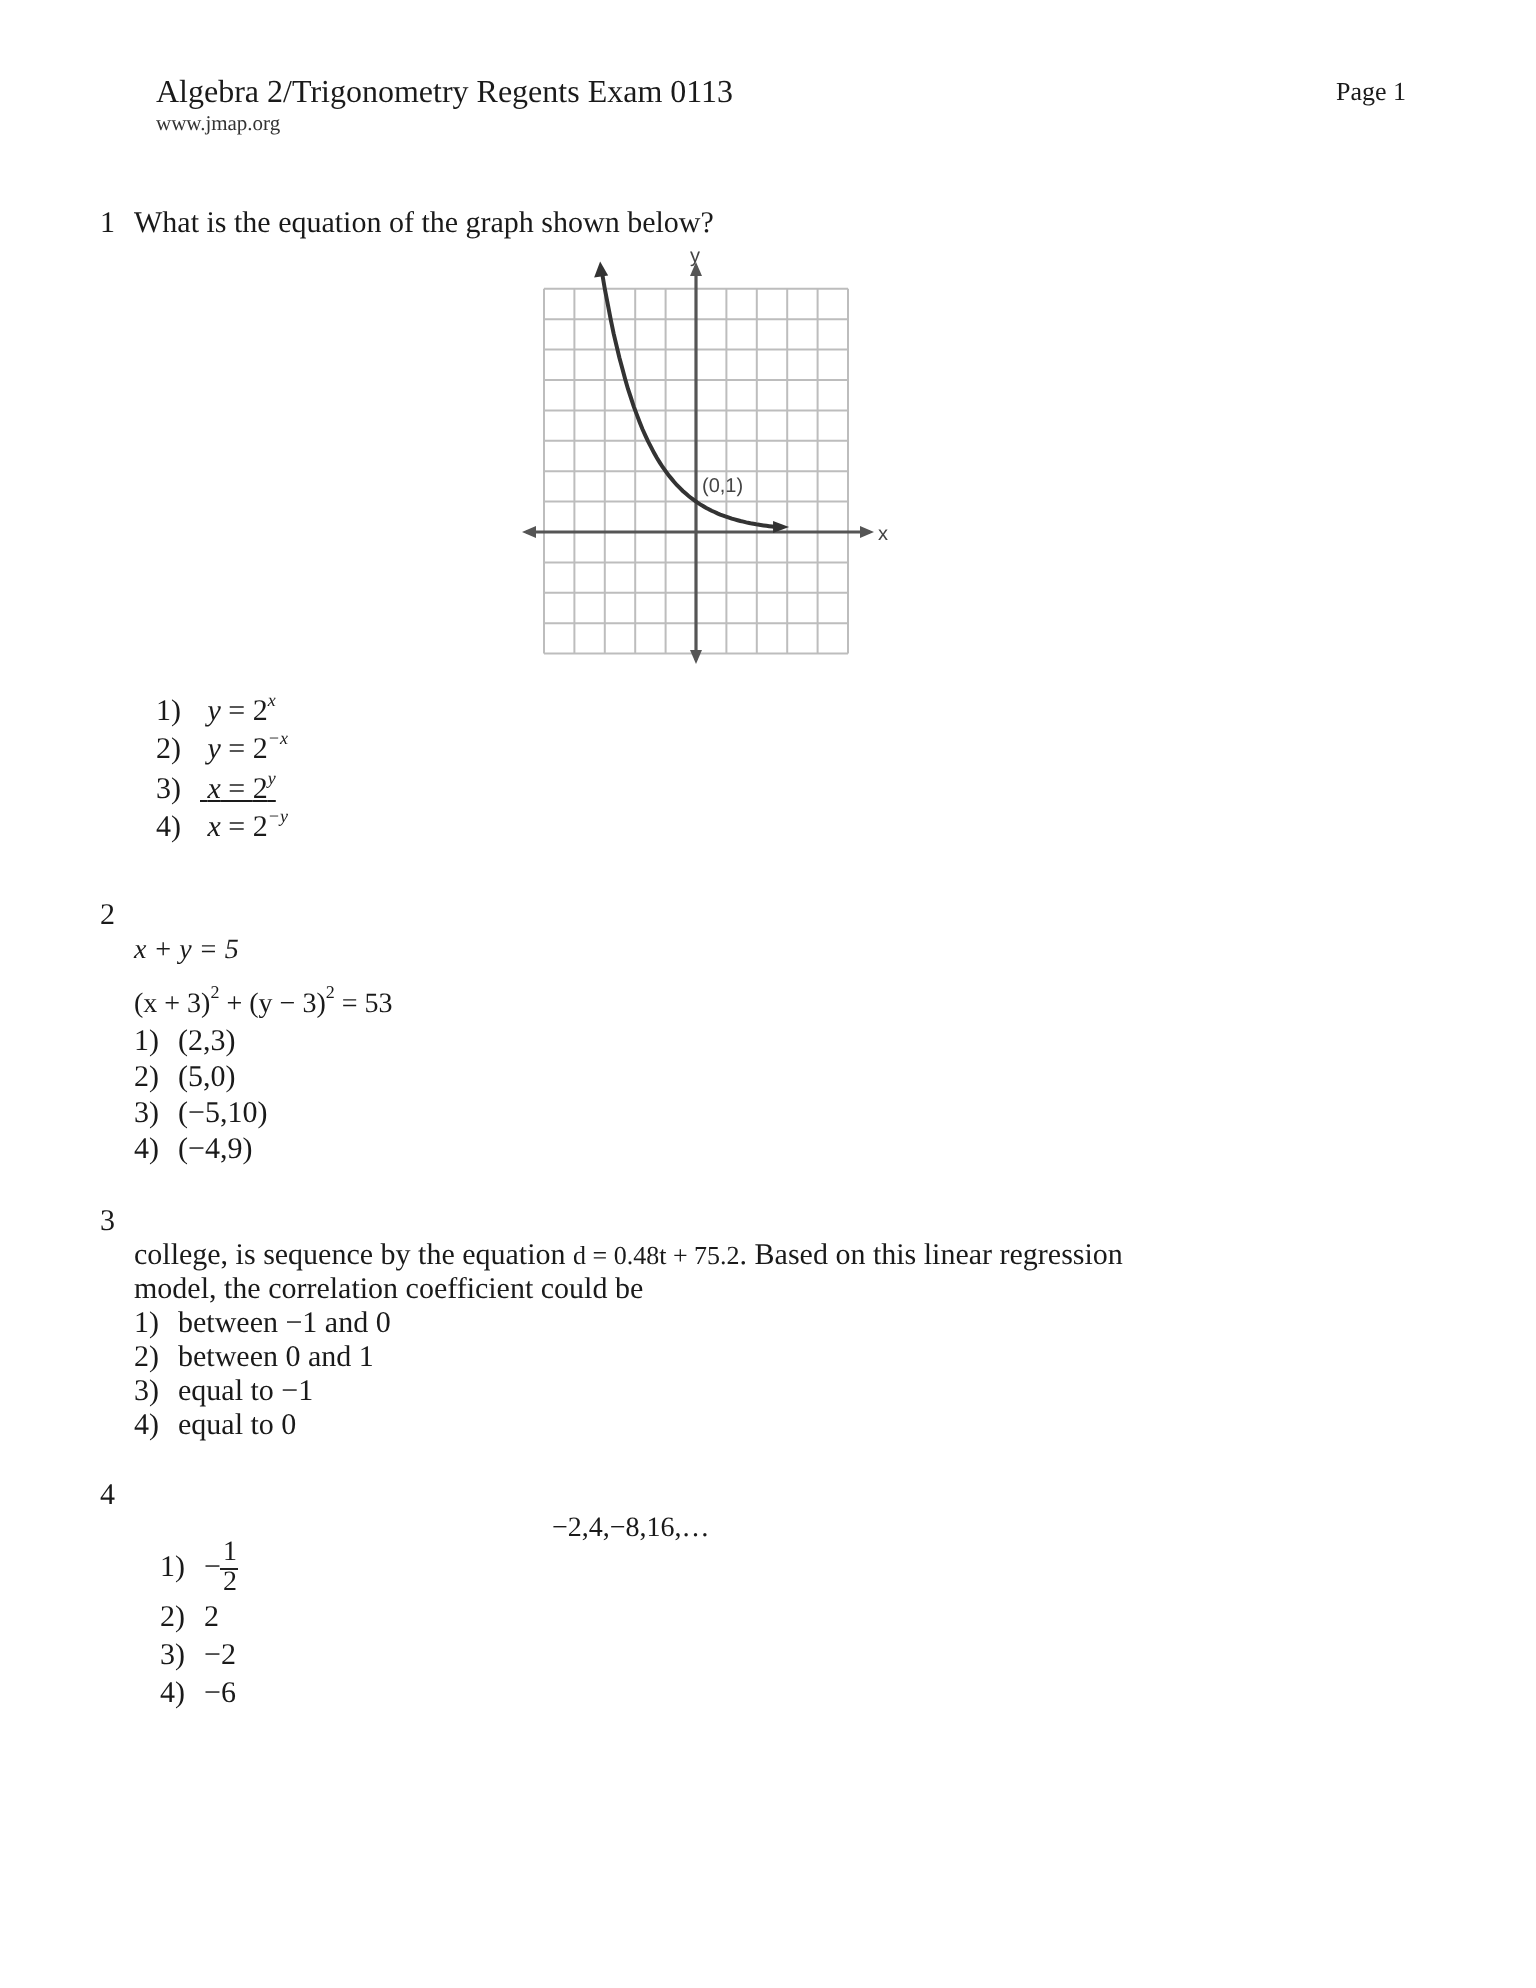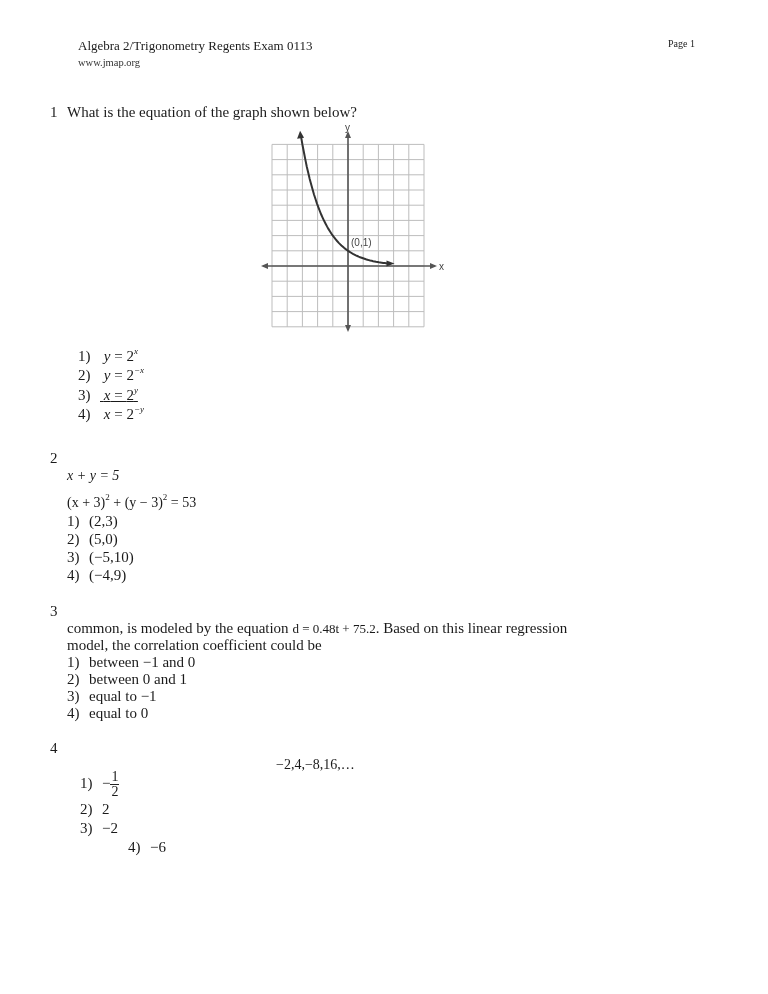--- a/index.html
+++ b/index.html
@@ -1,21 +1,21 @@
 <!DOCTYPE html>
 <html><head>
 <meta charset="utf-8">
 <style>
   html, body { margin:0; padding:0; background:#ffffff; }
   body { width:768px; height:994px; position:relative; overflow:hidden;
          font-family:"Liberation Serif", "DejaVu Serif", serif; color:#1a1a1a; }
   .abs { position:absolute; }
-  .hdr-title { left:78px; top:38px; font-size:13px; }
+  .hdr-title { left:78px; top:38px; font-size:16px; }
   .hdr-url { left:78px; top:57px; font-size:10.5px; color:#333; }
-  .hdr-page { left:668px; top:38px; font-size:10px; }
+  .hdr-page { left:668px; top:38px; font-size:13px; }
   .q { font-size:15px; line-height:17px; }
   .qnum { position:absolute; left:0; }
   .qtext { position:absolute; left:17px; white-space:nowrap; }
   .opt { position:absolute; font-size:15px; white-space:nowrap; }
   .opt .n { display:inline-block; width:22px; }
   .math { font-style:normal; }
   .math i { font-style:italic; }
   sup { font-size:9px; vertical-align:7px; line-height:0; }
   .frac { display:inline-block; vertical-align:middle; text-align:center; font-size:14px; line-height:14px; }
   .frac .num { display:block; border-bottom:1px solid #222; padding:0 1px; }
@@ -111,21 +111,21 @@
   <span class="n">3)</span><span>(−5,10)</span>
 </div>
 <div class="opt" style="left:67px; top:567px;">
   <span class="n">4)</span><span>(−4,9)</span>
 </div>
 
 <div class="abs q" style="left:50px; top:603px; width:700px; height:17px;">
   <span class="qnum">3</span>
 </div>
 <div class="opt" style="left:67px; top:620px;">
-  <span>common, is modeled by the equation </span><span style="font-size:13px;">d = 0.48t + 75.2</span><span>.  Based on this linear regression</span>
+  <span>college, is sequence by the equation </span><span style="font-size:13px;">d = 0.48t + 75.2</span><span>.  Based on this linear regression</span>
 </div>
 <div class="opt" style="left:67px; top:637px;">model, the correlation coefficient could be</div>
 <div class="opt" style="left:67px; top:654px;">
   <span class="n">1)</span><span>between −1 and 0</span>
 </div>
 <div class="opt" style="left:67px; top:671px;">
   <span class="n">2)</span><span>between 0 and 1</span>
 </div>
 <div class="opt" style="left:67px; top:688px;">
   <span class="n">3)</span><span>equal to −1</span>
@@ -140,15 +140,15 @@
 <div class="opt" style="left:276px; top:757px; font-size:14px;">−2,4,−8,16,…</div>
 <div class="opt" style="left:80px; top:770px;">
   <span class="n">1)</span><span>−</span><span class="frac"><span class="num">1</span><span class="den">2</span></span>
 </div>
 <div class="opt" style="left:80px; top:801px;">
   <span class="n">2)</span><span>2</span>
 </div>
 <div class="opt" style="left:80px; top:820px;">
   <span class="n">3)</span><span>−2</span>
 </div>
-<div class="opt" style="left:80px; top:839px;margin-left:48px;">
+<div class="opt" style="left:80px; top:839px;">
   <span class="n">4)</span><span>−6</span>
 </div>
 
 </body></html>

